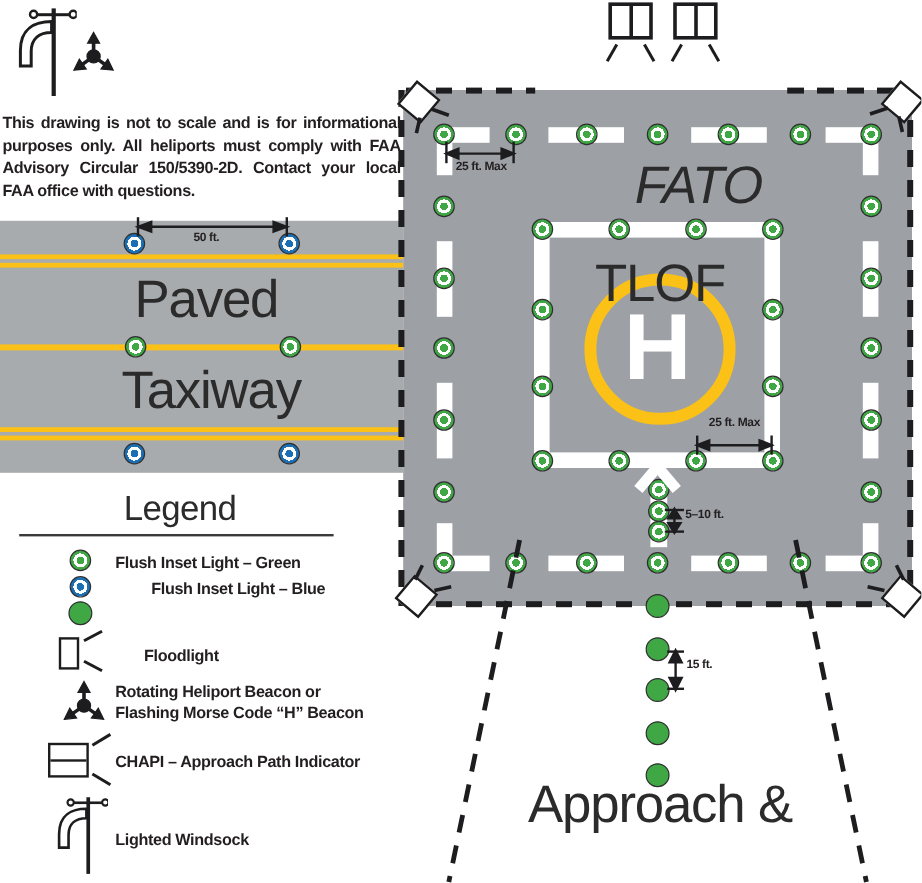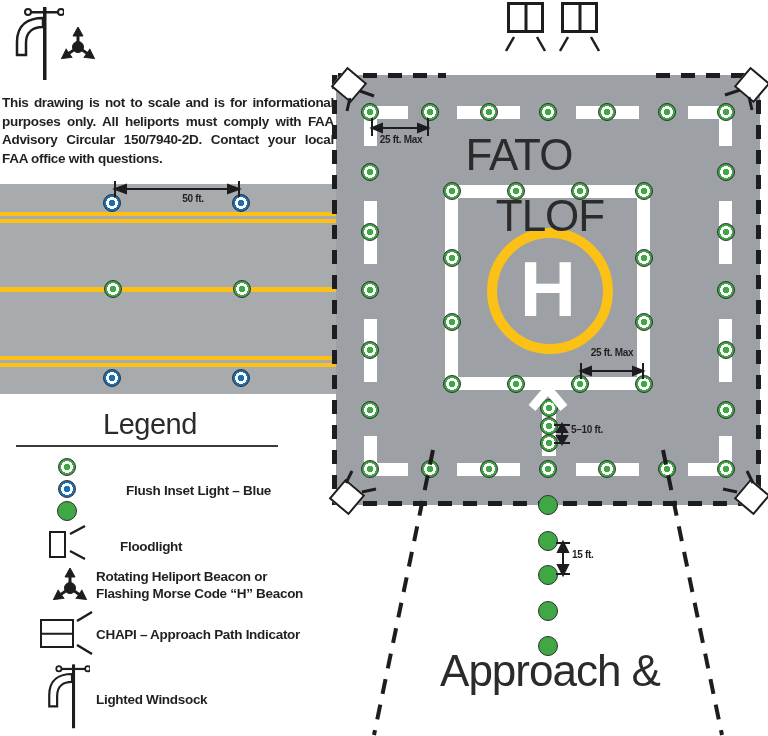--- a/index.html
+++ b/index.html
@@ -101,39 +101,42 @@
   <div class="hdash" style="left:338px;top:501px;width:420px;"></div>
 
   <div class="diamond" style="left:349px;top:85px;"></div>
   <div class="diamond" style="left:752px;top:85px;"></div>
   <div class="diamond" style="left:347px;top:497px;"></div>
   <div class="diamond" style="left:752px;top:497px;"></div>
 
   <div class="chapi-v" style="left:507px;top:2px;"></div>
   <div class="chapi-v" style="left:561px;top:2px;"></div>
 
-  <div class="big" style="left:519px;top:130px;">FATO</div>
-  <div class="big" style="left:550px;top:191px;">TLOF</div>
+  <div class="big" style="left:582px;top:130px;font-style:italic;">FATO</div>
+  <div class="big" style="left:550px;top:212px;">TLOF</div>
+  <div class="big" style="left:172px;top:225px;">Paved</div>
+  <div class="big" style="left:176px;top:301px;">Taxiway</div>
   <div class="big" style="left:550px;top:646px;font-size:44px;">Approach &amp;</div>
 
-  <div class="dim ctr" style="left:193px;top:193px;text-align:center;">50 ft.</div>
+  <div class="dim ctr" style="left:172px;top:193px;text-align:center;">50 ft.</div>
   <div class="dim ctr" style="left:401px;top:134px;">25 ft. Max</div>
   <div class="dim ctr" style="left:612px;top:347px;">25 ft. Max</div>
   <div class="dim" style="left:571px;top:424px;">5–10 ft.</div>
   <div class="dim" style="left:572px;top:549px;">15 ft.</div>
 
-  <div class="abs" id="disclaimer">This drawing is not to scale and is for informational purposes only. All heliports must comply with FAA Advisory Circular 150/7940-2D. Contact your local FAA office with questions.</div>
+  <div class="abs" id="disclaimer">This drawing is not to scale and is for informational purposes only. All heliports must comply with FAA Advisory Circular 150/5390-2D. Contact your local FAA office with questions.</div>
 
   <div class="abs" id="legend-title">Legend</div>
   <div class="abs" id="legend-rule"></div>
   <span class="light green" style="left:67px;top:467px;"></span>
   <span class="light blue" style="left:67px;top:489px;"></span>
   <span class="light solid" style="left:67px;top:511px;"></span>
   <div class="flood-rect" style="left:49px;top:531px;"></div>
   <div class="chapi-h" style="left:40px;top:619px;"></div>
+  <div class="leg-text" style="top:460px;">Flush Inset Light – Green</div>
   <div class="leg-text" style="top:482px;margin-left:30px;">Flush Inset Light – Blue</div>
   <div class="leg-text" style="top:538px;padding-left:24px;">Floodlight</div>
   <div class="leg-text" style="top:585px;">Flashing Morse Code “H” Beacon</div>
   <div class="leg-text" style="top:568px;">Rotating Heliport Beacon or</div>
   <div class="leg-text" style="top:626px;">CHAPI – Approach Path Indicator</div>
   <div class="leg-text" style="top:691px;">Lighted Windsock</div>
 
   <div id="lights">
       <span class="light green" style="left: 370px; top: 112px;"></span>
       <span class="light green" style="left: 430px; top: 112px;"></span>

